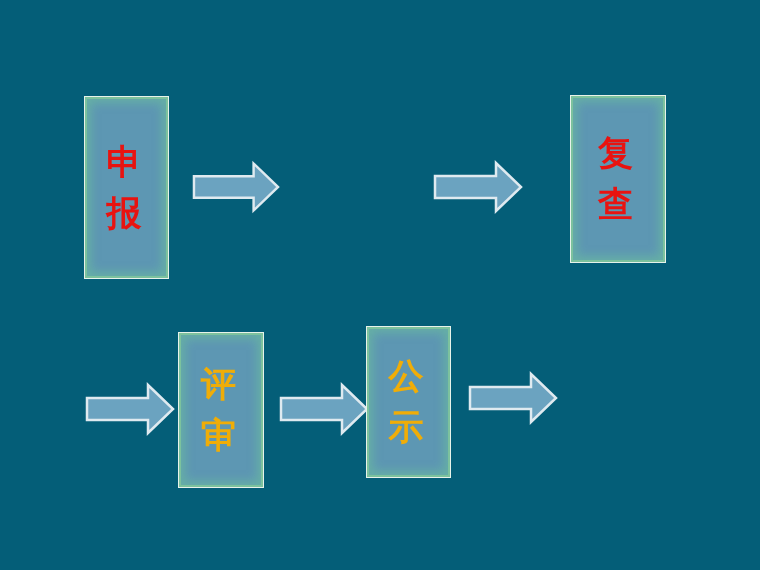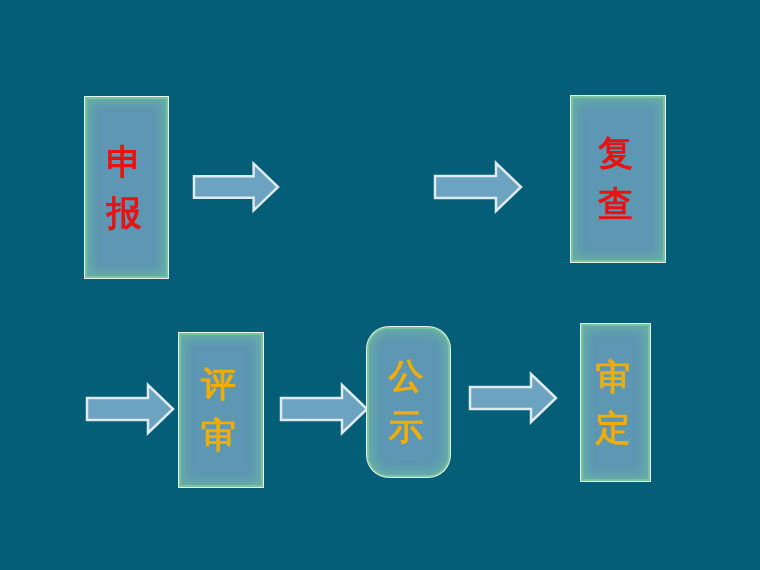--- a/index.html
+++ b/index.html
@@ -68,25 +68,22 @@
   </svg>
 
   <div class="flow-box" style="left:179px; top:333px; width:84px; height:154px;">
     <span class="flow-label text-gold">评审</span>
   </div>
 
   <svg class="flow-arrow" style="left:279px; top:383px;" width="90" height="52" viewBox="0 0 90 52">
     <polygon points="2,15 63,15 63,2 88,26 63,50 63,37 2,37"></polygon>
   </svg>
 
-  <div class="flow-box" style="left:367px; top:327px; width:83px; height:150px;border-radius:22px;">
+  <div class="flow-box" style="left:367px; top:327px; width:83px; height:150px;">
     <span class="flow-label text-gold">公示</span>
   </div>
 
   <svg class="flow-arrow" style="left:468px; top:372px;" width="90" height="52" viewBox="0 0 90 52">
     <polygon points="2,15 63,15 63,2 88,26 63,50 63,37 2,37"></polygon>
   </svg>
 
-  <div class="flow-box" style="left:581px; top:324px; width:69px; height:157px;">
-    <span class="flow-label text-gold">审定</span>
-  </div>
 
 </div>
 
 </body></html>

